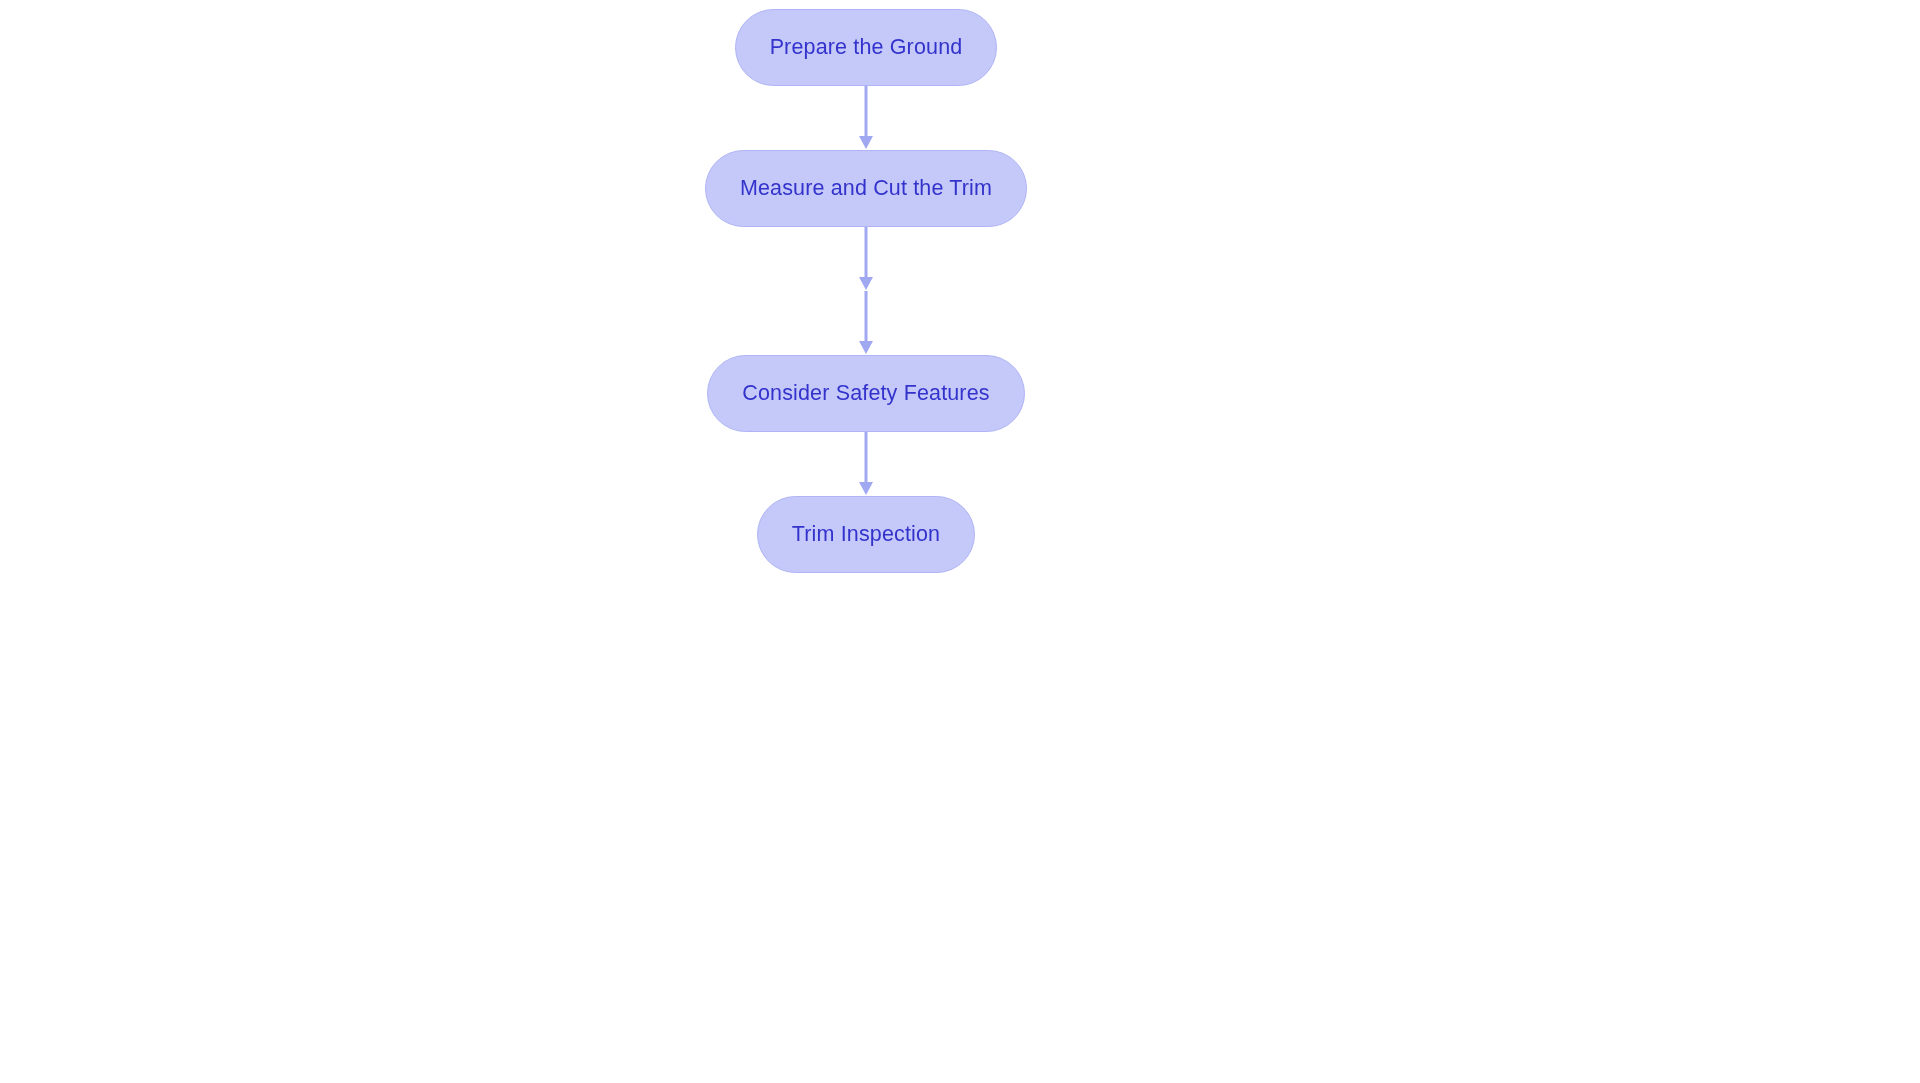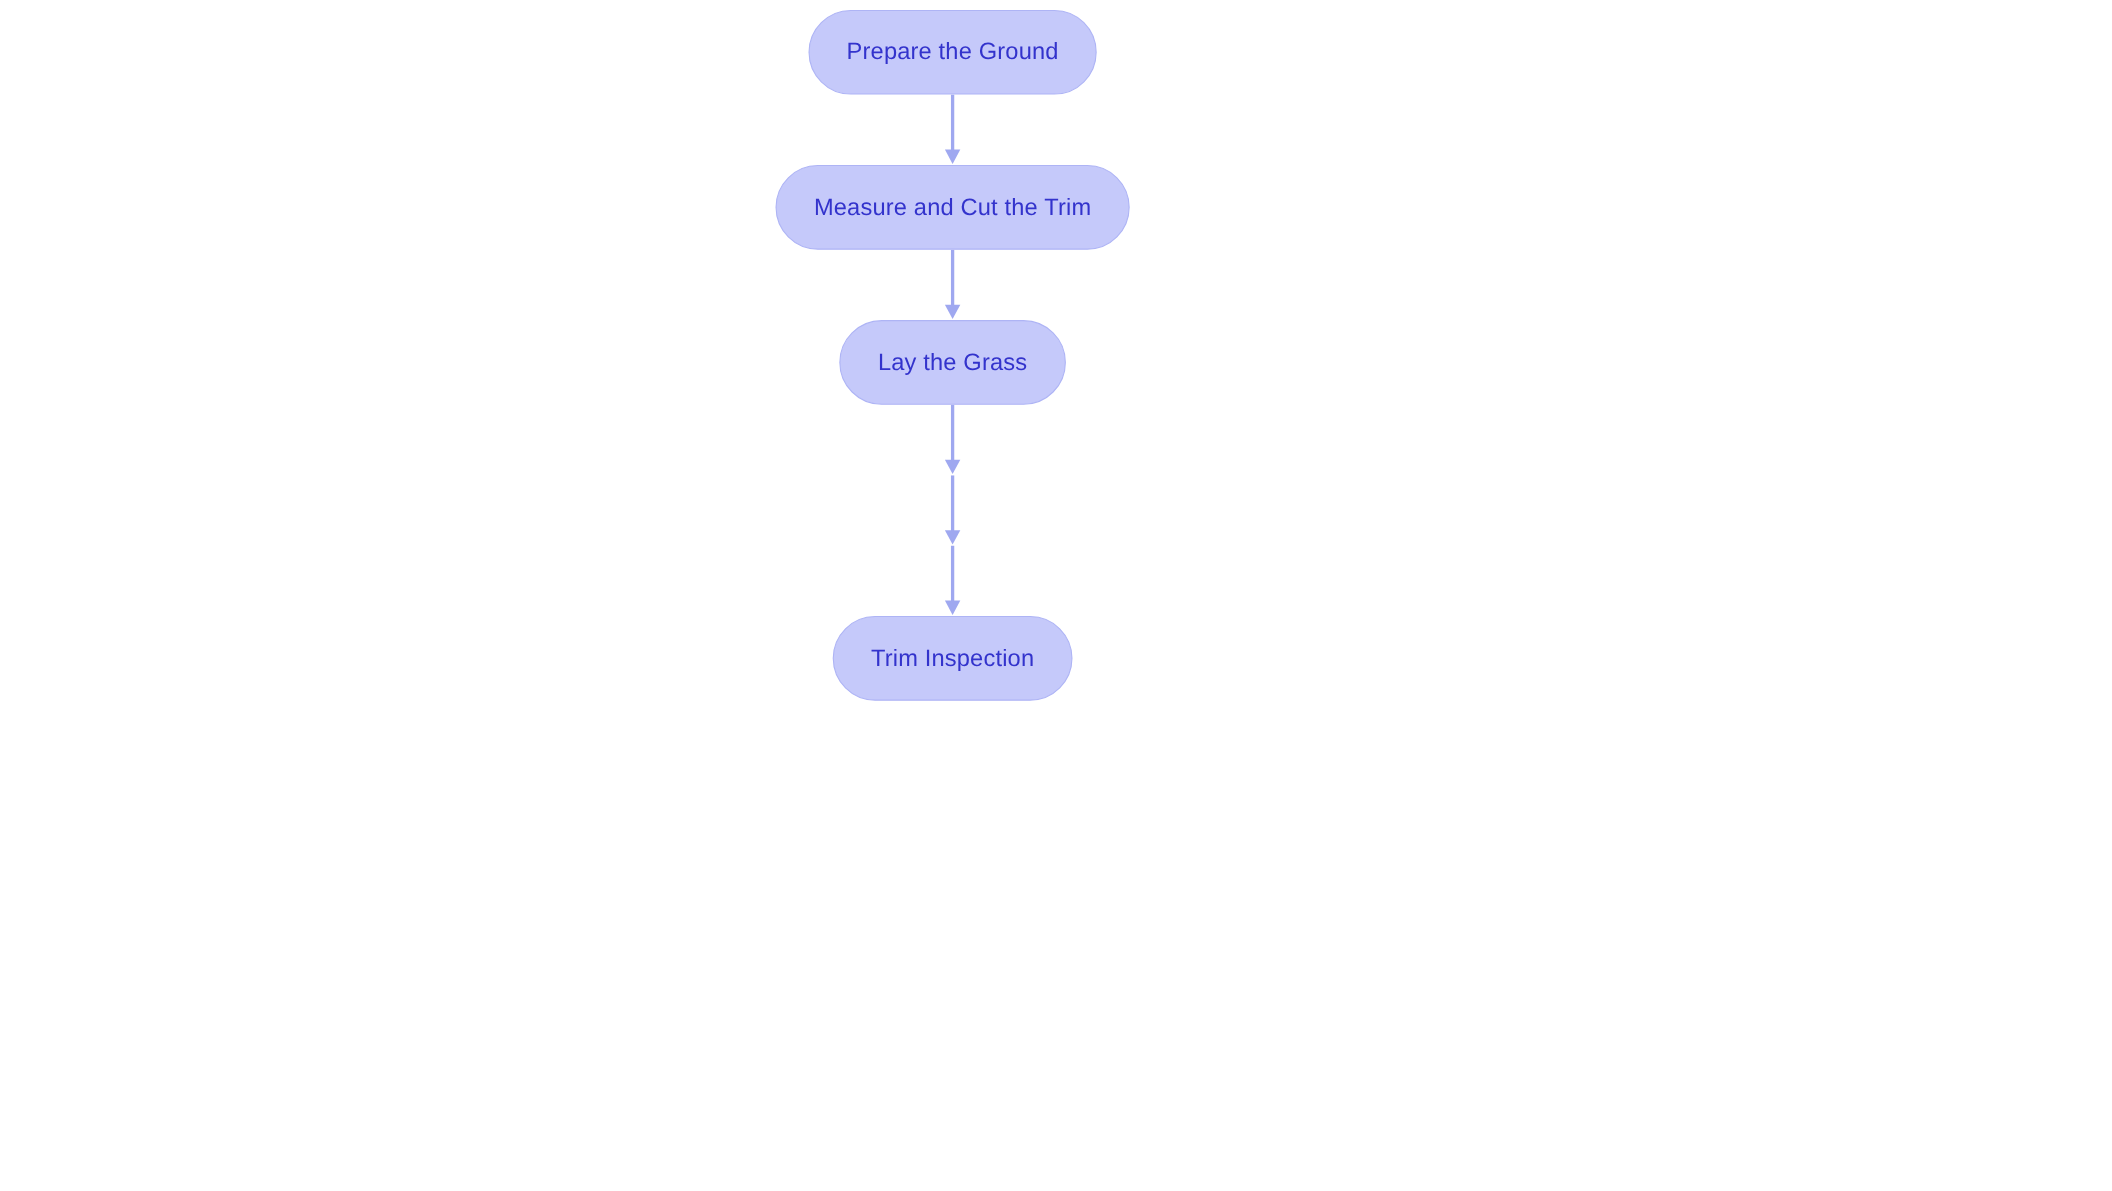--- a/index.html
+++ b/index.html
@@ -101,40 +101,34 @@
     <div class="flow-step">
       <div class="node">
         <span class="node-label">Measure and Cut the Trim</span>
       </div>
       <svg class="connector" viewBox="0 0 20 64" xmlns="http://www.w3.org/2000/svg">
         <line class="connector-line" x1="10" y1="0" x2="10" y2="52"></line>
         <polygon class="connector-head" points="3,50 17,50 10,63"></polygon>
       </svg>
     </div>
 
-    <div class="flow-step">
-      <div class="node">
-        <span class="node-label">Lay the Grass</span>
-      </div>
-      <svg class="connector" viewBox="0 0 20 64" xmlns="http://www.w3.org/2000/svg">
-        <line class="connector-line" x1="10" y1="0" x2="10" y2="52"></line>
-        <polygon class="connector-head" points="3,50 17,50 10,63"></polygon>
-      </svg>
-    </div>
 
 
     <div class="flow-step">
       <svg class="connector" viewBox="0 0 20 64" xmlns="http://www.w3.org/2000/svg">
         <line class="connector-line" x1="10" y1="0" x2="10" y2="52"></line>
         <polygon class="connector-head" points="3,50 17,50 10,63"></polygon>
       </svg>
     </div>
 
 
     <div class="flow-step">
+      <div class="node">
+        <span class="node-label">Consider Safety Features</span>
+      </div>
       <svg class="connector" viewBox="0 0 20 64" xmlns="http://www.w3.org/2000/svg">
         <line class="connector-line" x1="10" y1="0" x2="10" y2="52"></line>
         <polygon class="connector-head" points="3,50 17,50 10,63"></polygon>
       </svg>
     </div>
 
     <div class="flow-step">
       <div class="node">
         <span class="node-label">Trim Inspection</span>
       </div>

